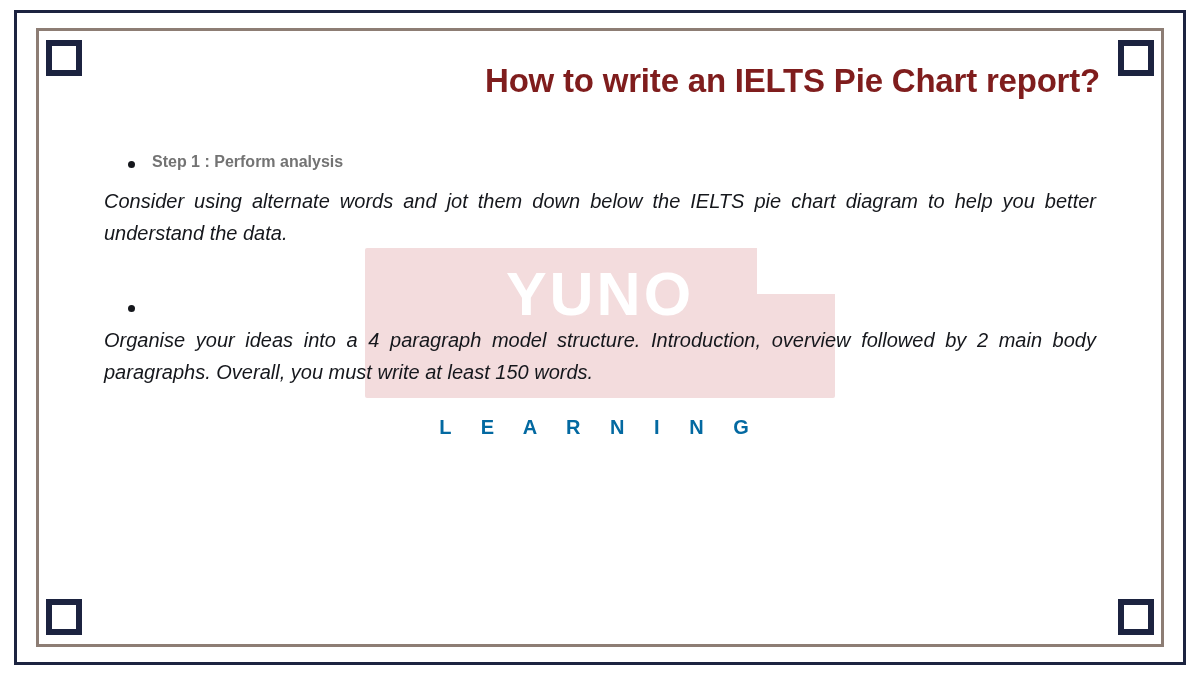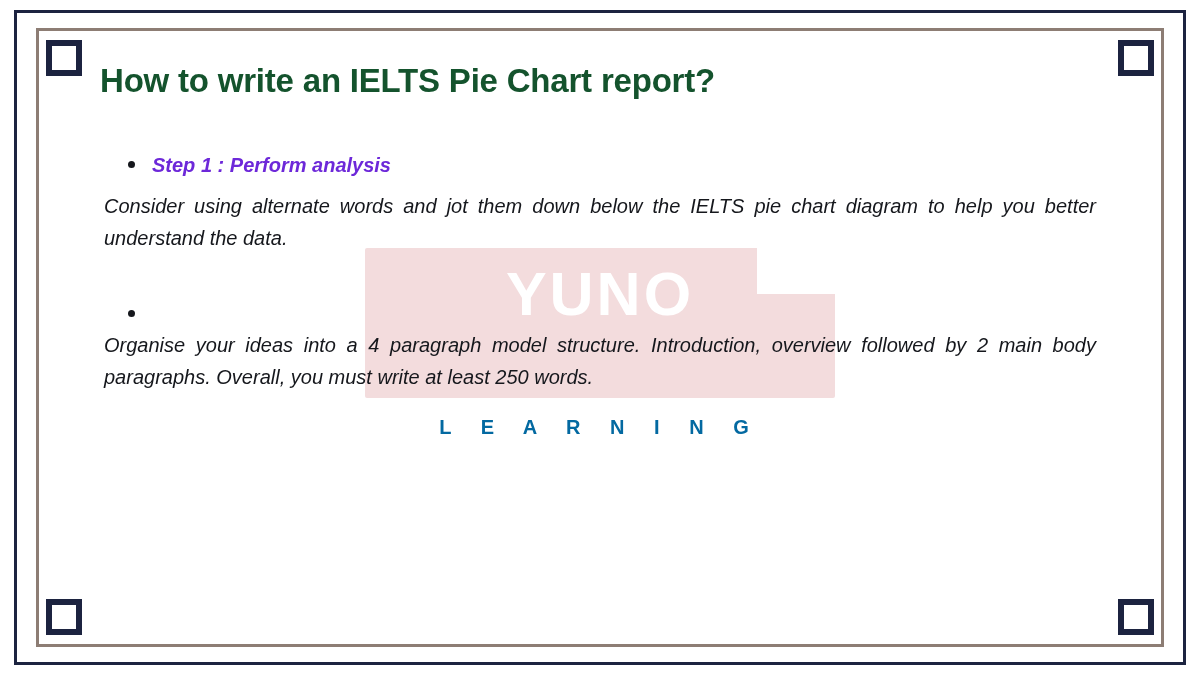--- a/index.html
+++ b/index.html
@@ -124,24 +124,24 @@
   
   .content {
     position: absolute;
     left: 100px;
     right: 100px;
     top: 62px;
     z-index: 3;
   }
 
   .title {
-    text-align: left;
+    text-align: right;
     font-size: 33px;
     font-weight: 700;
-    color: #14532d;
+    color: #7f1d1d;
     letter-spacing: -0.2px;
     margin: 0 0 52px 0;
     font-family: "Liberation Sans", sans-serif;
   }
 
   .step-block {
     margin-bottom: 30px;
   }
   .step-block:last-child { margin-bottom: 0; }
 
@@ -153,24 +153,23 @@
   .bullet {
     width: 7px;
     height: 7px;
     border-radius: 50%;
     background: #15171c;
     margin-top: 9px;
     margin-right: 17px;
     flex: 0 0 auto;
   }
   .step-title {
-    font-size: 20px;
+    font-size: 16px;
     font-weight: 700;
-    font-style: italic;
-    color: #6d28d9;
+    color: #737373;
     line-height: 1.3;
   }
   .step-body {
     font-size: 20px;
     font-style: italic;
     color: #15171c;
     line-height: 1.62;
     text-align: justify;
     text-justify: inter-word;
     margin: 4px;
@@ -214,17 +213,17 @@
 
     <div class="gap-1"></div>
 
 
     <div class="gap-1"></div>
 
     <div class="step-block">
       <div class="step-head">
         <span class="bullet"></span>
       </div>
-      <p class="step-body">Organise your ideas into a 4 paragraph model structure. Introduction, overview followed by 2 main body paragraphs. Overall, you must write at least 250 words.</p>
+      <p class="step-body">Organise your ideas into a 4 paragraph model structure. Introduction, overview followed by 2 main body paragraphs. Overall, you must write at least 150 words.</p>
     </div>
 
   </div>
 </div>
 
 </body></html>

